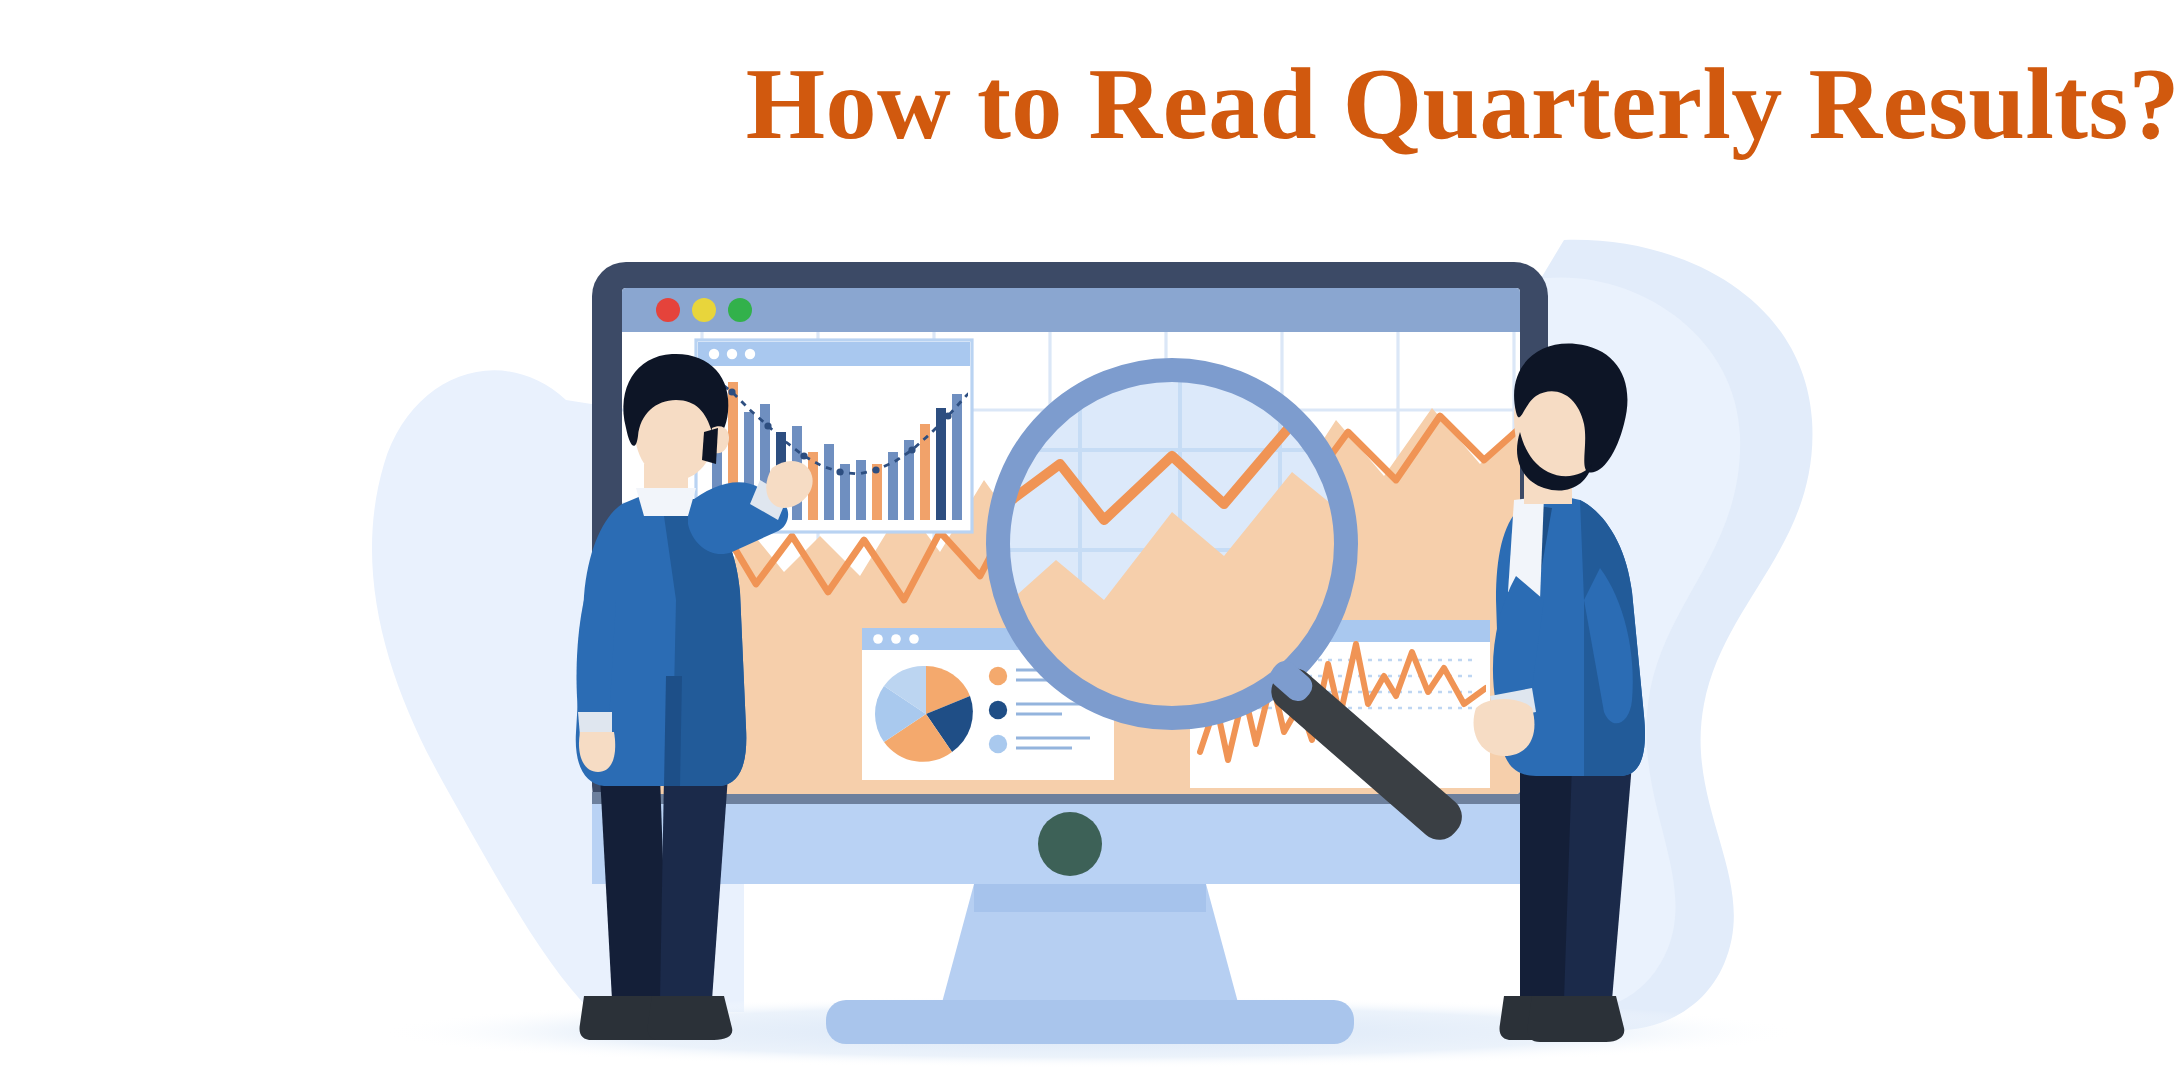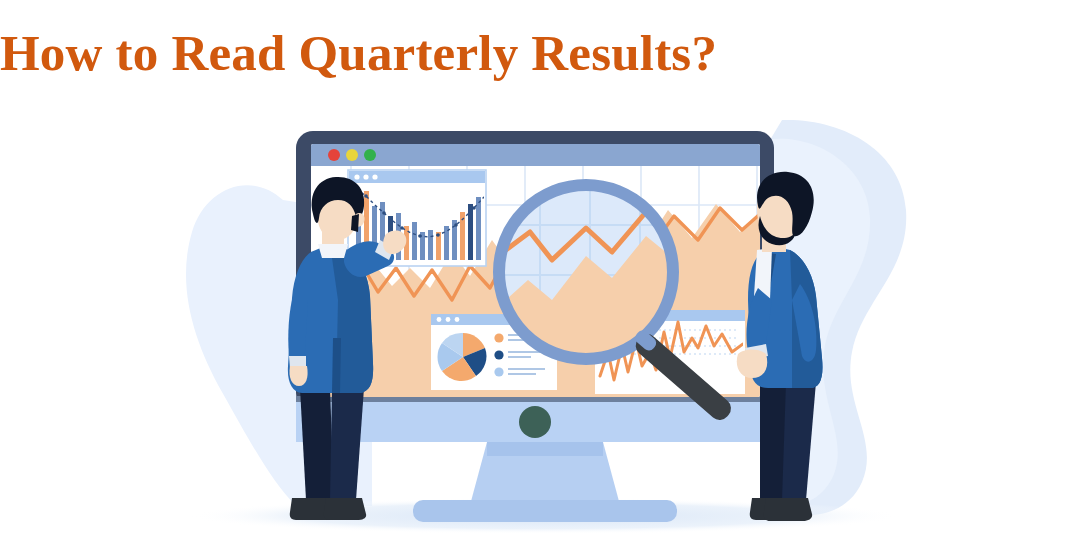--- a/index.html
+++ b/index.html
@@ -24,21 +24,21 @@
     top: 0;
     width: 1090px;
     height: 545px;
     display: block;
   }
   .title-wrap {
     position: absolute;
     left: 0;
     top: 26px;
     width: 1090px;
-    text-align: left;
+    text-align: right;
     z-index: 40;
     pointer-events: none;
   }
   .title-wrap h1 {
     margin: 0;
     font-family: "Liberation Serif", "DejaVu Serif", serif;
     font-weight: 700;
     font-size: 51px;
     line-height: 1.06;
     letter-spacing: 0.2px;

